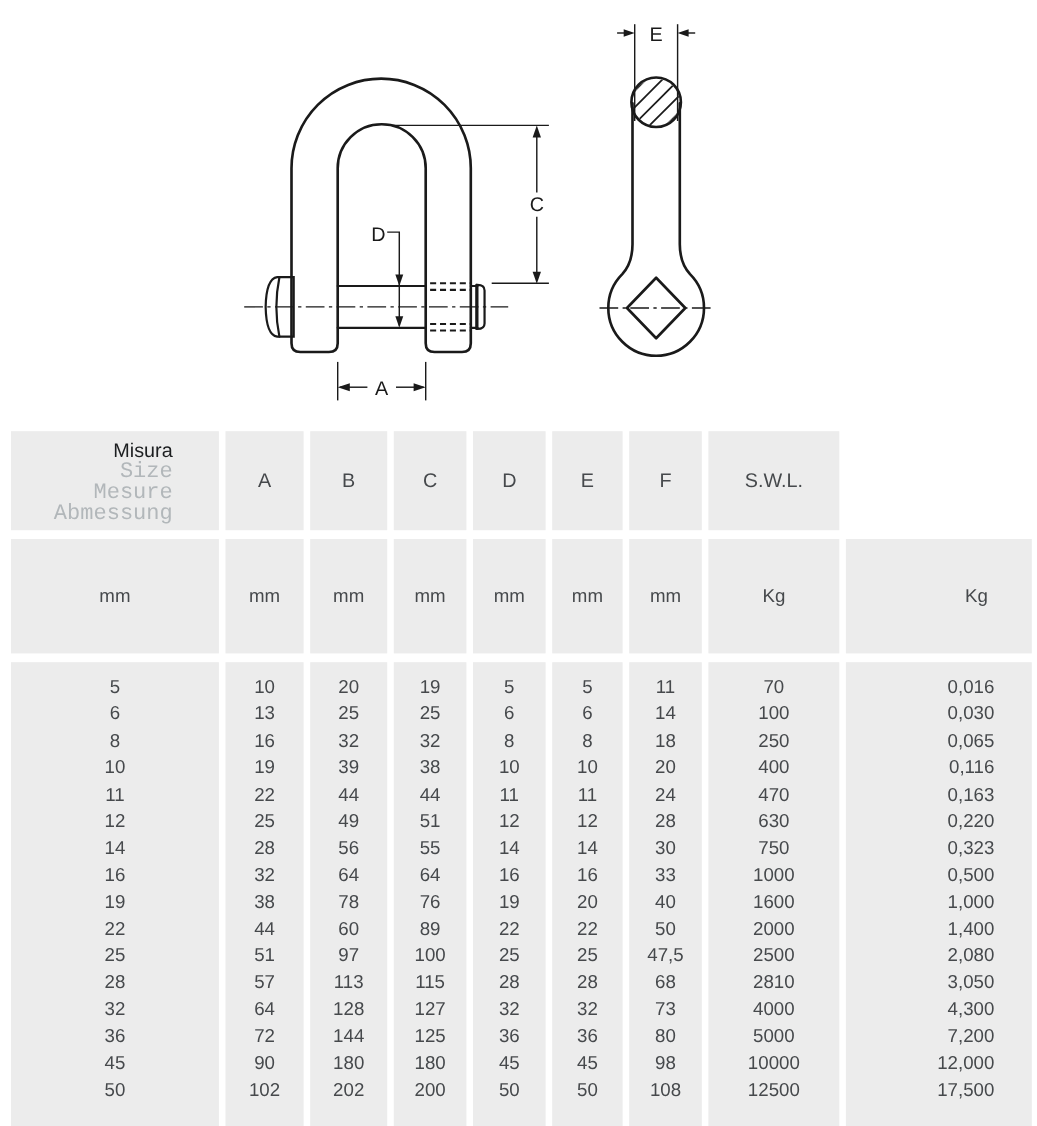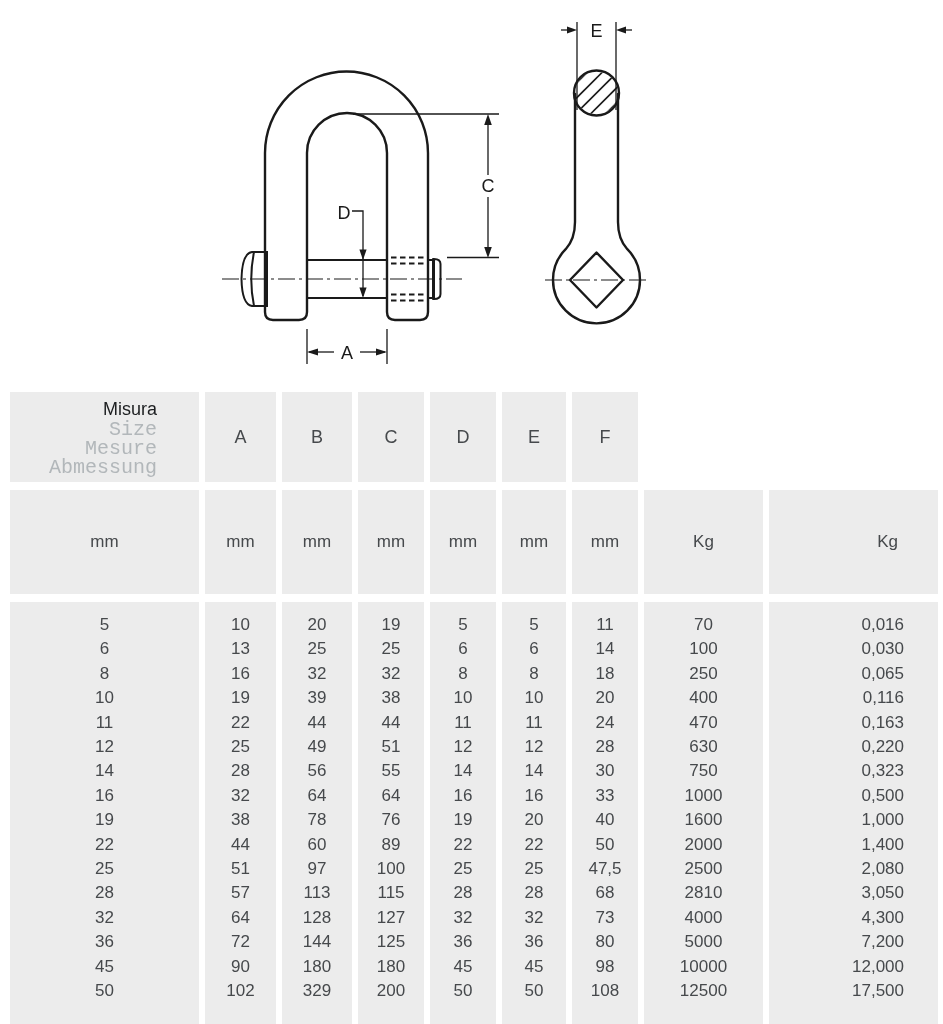--- a/index.html
+++ b/index.html
@@ -166,20 +166,21 @@
         <div class="hdr-sub">Size</div>
         <div class="hdr-sub">Mesure</div>
         <div class="hdr-sub">Abmessung</div>
       </div>
       <div class="cell colhead">A</div>
       <div class="cell colhead">B</div>
       <div class="cell colhead">C</div>
       <div class="cell colhead">D</div>
       <div class="cell colhead">E</div>
       <div class="cell colhead">F</div>
+      <div class="cell colhead">S.W.L.</div>
     </div>
 
     <div class="grid-row row-units">
       <div class="cell">mm</div>
       <div class="cell">mm</div>
       <div class="cell">mm</div>
       <div class="cell">mm</div>
       <div class="cell">mm</div>
       <div class="cell">mm</div>
       <div class="cell">mm</div>
@@ -233,21 +234,21 @@
           <div class="cell-line">49</div>
           <div class="cell-line">56</div>
           <div class="cell-line">64</div>
           <div class="cell-line">78</div>
           <div class="cell-line">60</div>
           <div class="cell-line">97</div>
           <div class="cell-line">113</div>
           <div class="cell-line">128</div>
           <div class="cell-line">144</div>
           <div class="cell-line">180</div>
-          <div class="cell-line">329</div>
+          <div class="cell-line">202</div>
         </div>
       <div class="body-col">
           <div class="cell-line">19</div>
           <div class="cell-line">25</div>
           <div class="cell-line">32</div>
           <div class="cell-line">38</div>
           <div class="cell-line">44</div>
           <div class="cell-line">51</div>
           <div class="cell-line">55</div>
           <div class="cell-line">64</div>

